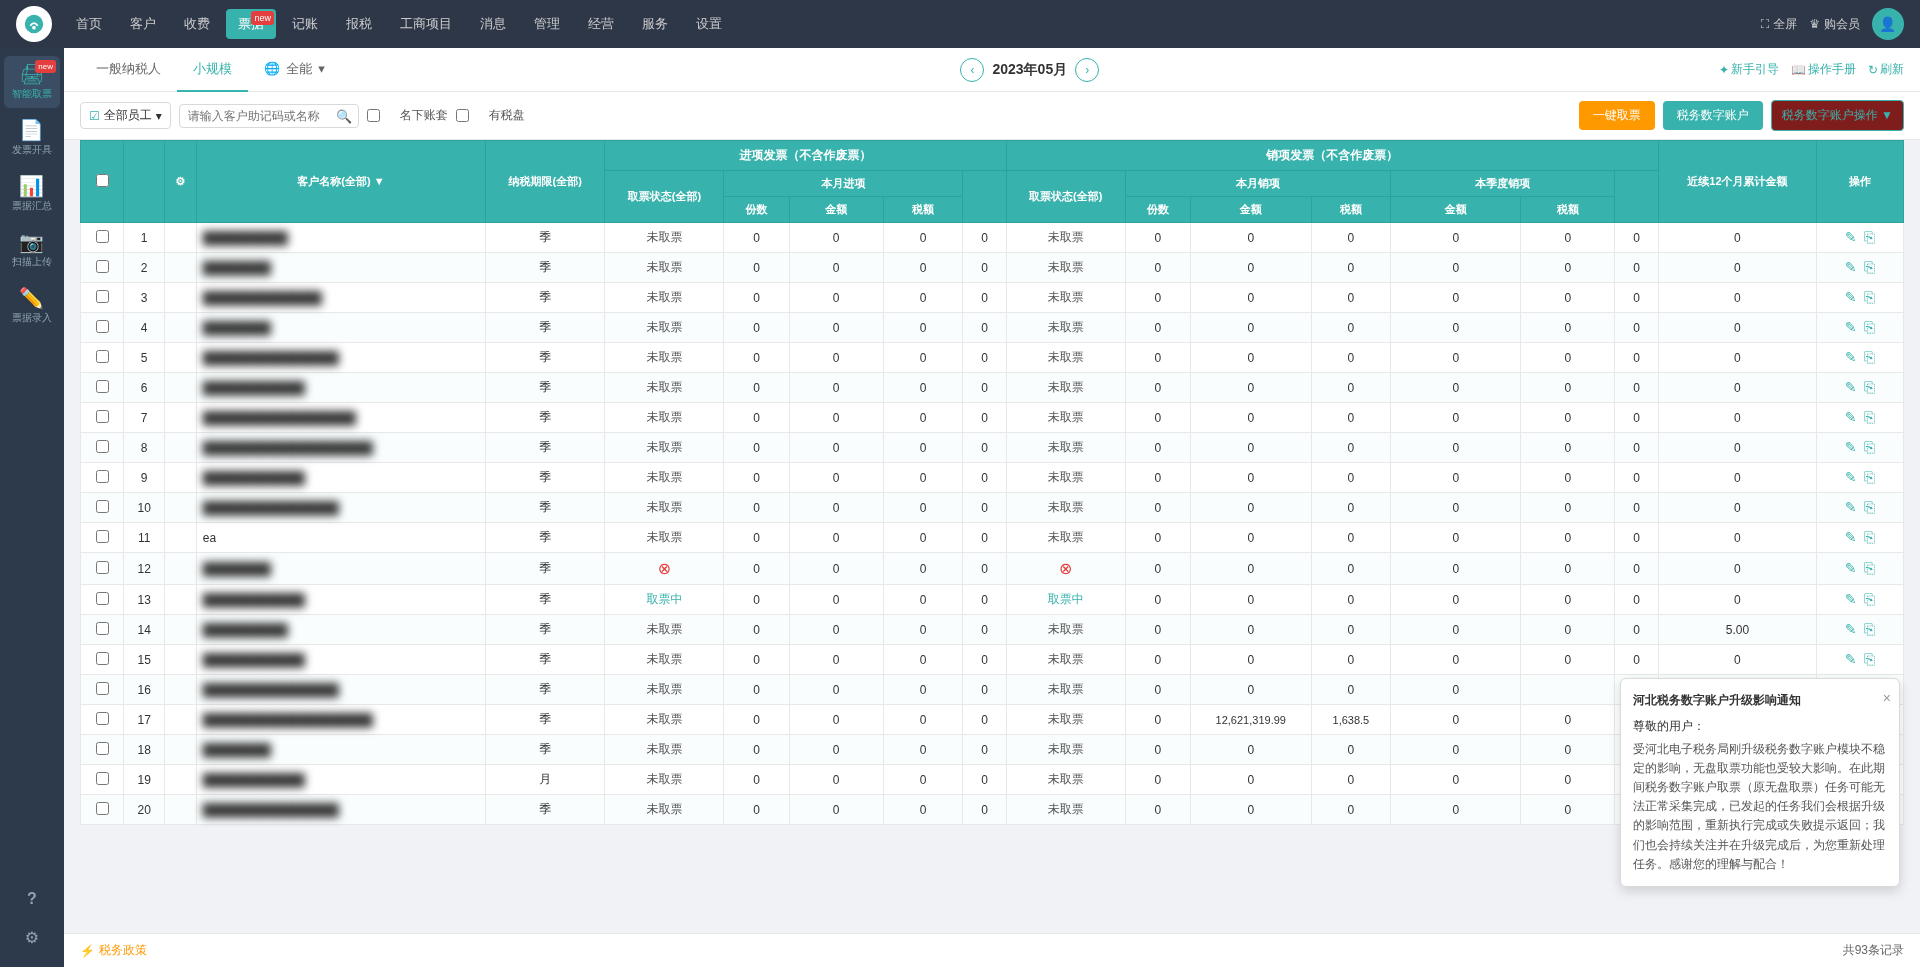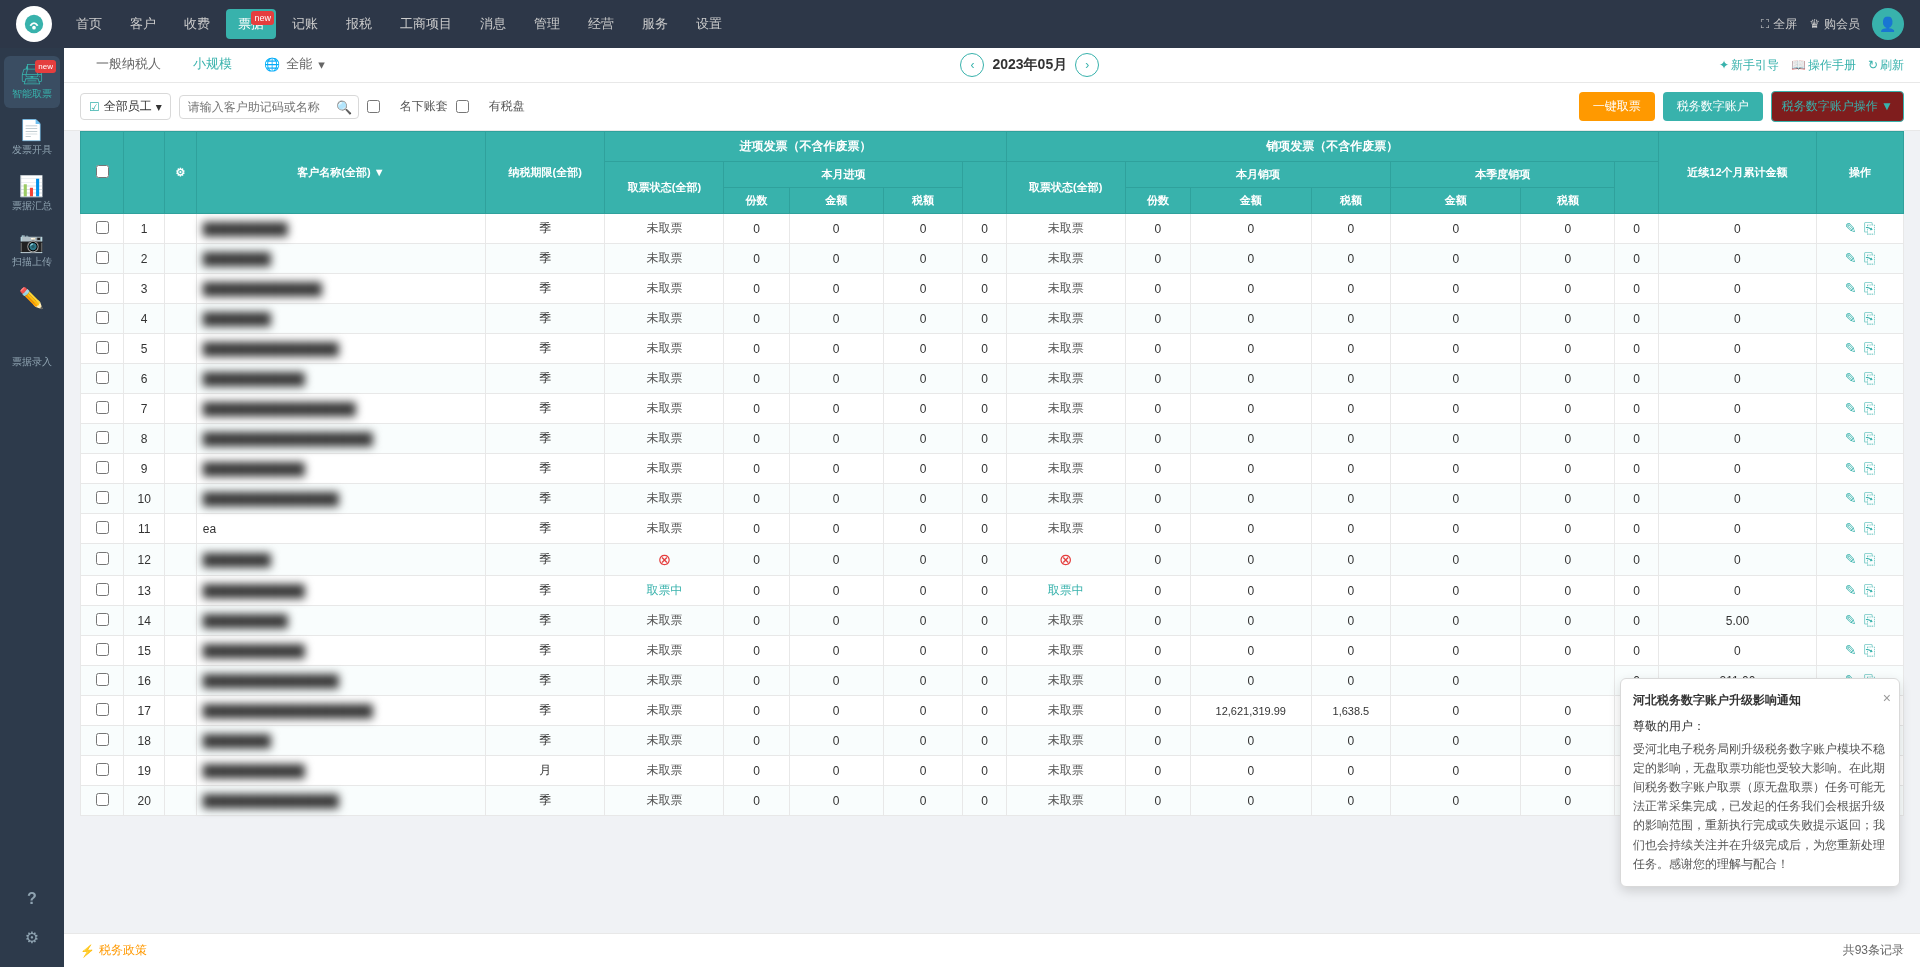--- a/index.html
+++ b/index.html
@@ -90,21 +90,21 @@
       border-radius: 3px;
       line-height: 13px;
     }
     .sidebar-bottom { margin-top: auto; padding-bottom: 12px; display: flex; flex-direction: column; gap: 4px; align-items: center; }
 
     
     .content-area { flex: 1; display: flex; flex-direction: column; overflow: hidden; background: #f0f2f5; }
 
     
     .sub-nav {
-      height: 35px;
+      height: 44px;
       background: #fff;
       display: flex;
       align-items: center;
       padding: 8px 16px;
       border-bottom: 1px solid #e8e8e8;
       gap: 0;
     }
     .sub-nav-tab {
       padding: 12px 16px;
       cursor: pointer;
@@ -267,21 +267,21 @@
     <div class="sidebar-item">
       <span class="si-icon">📊</span>
       <span style="font-size:10px;text-align:center;line-height:1.2;">票据汇总</span>
     </div>
     <div class="sidebar-item">
       <span class="si-icon">📷</span>
       <span style="font-size:10px;text-align:center;line-height:1.2;">扫描上传</span>
     </div>
     <div class="sidebar-item">
       <span class="si-icon">✏️</span>
-      <span style="font-size:10px;text-align:center;line-height:1.2;margin-top:44px;">票据录入</span>
+      <span style="font-size:10px;text-align:center;line-height:1.2;">票据录入</span>
     </div>
     <div class="sidebar-bottom">
       <div class="sidebar-item">
         <span style="font-size:16px;font-weight:bold;color:#8fa3b1;">?</span>
       </div>
       <div class="sidebar-item">
         <span style="font-size:16px;color:#8fa3b1;">⚙</span>
       </div>
     </div>
   </div>

